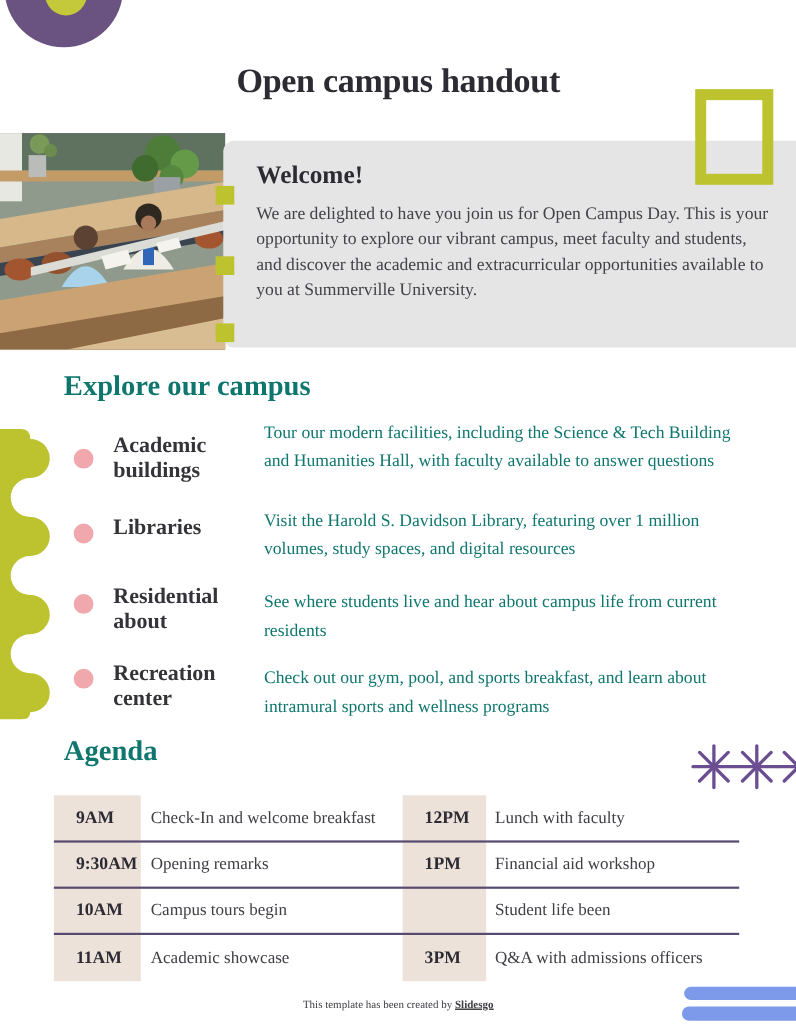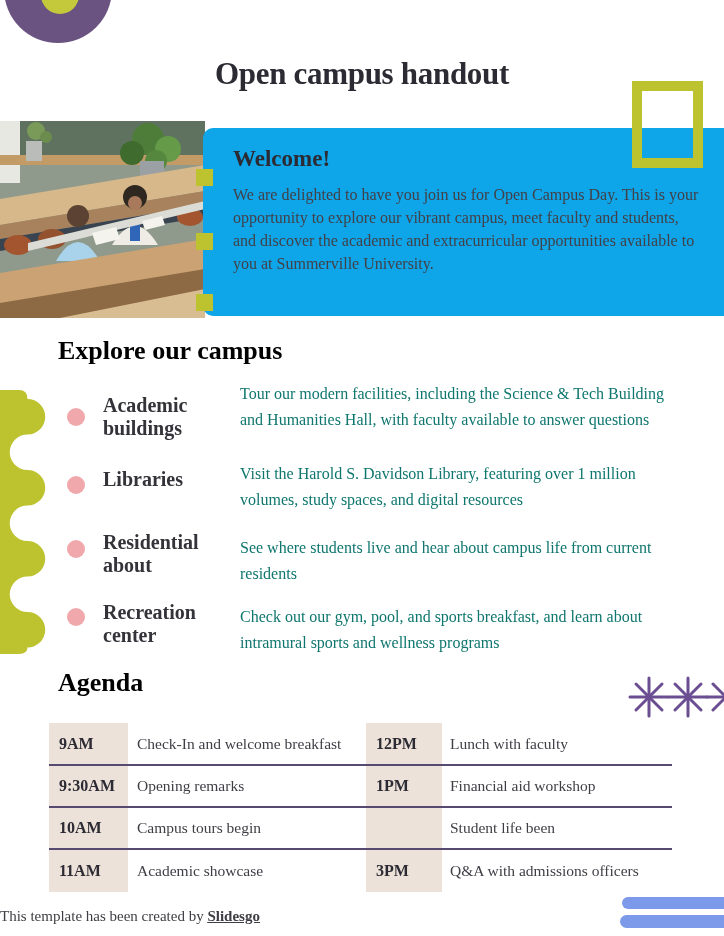--- a/index.html
+++ b/index.html
@@ -19,48 +19,48 @@
   .ms1{top:169px}.ms2{top:233px}.ms3{top:294px}
   .comb{position:absolute;left:0;top:390px;width:47px;height:264px;}
   .asterisks{position:absolute;left:628px;top:675px;width:112px;height:44px;}
   .bar-blue{position:absolute;background:#7d99ea;}
   .bar1{left:622px;top:897px;width:118px;height:12px;border-radius:6px;}
   .bar2{left:620px;top:915px;width:120px;height:13px;border-radius:7px;}
   
   .main-title{position:absolute;left:0;top:56px;width:100%;text-align:center;font-size:31px;font-weight:800;letter-spacing:-0.3px;color:#2c2b33;}
   
   .photo{position:absolute;left:0;top:121px;width:205px;height:197px;overflow:hidden;}
-  .welcome-box{position:absolute;left:203px;top:128px;width:521px;height:188px;background:#0ea5e9;border-radius:10px 0 0 10px;box-sizing:border-box;padding:18px 0 0 30px;}
+  .welcome-box{position:absolute;left:203px;top:128px;width:521px;height:188px;background:#e5e5e5;border-radius:10px 0 0 10px;box-sizing:border-box;padding:18px 0 0 30px;}
   .welcome-heading{font-size:23px;font-weight:800;color:#2c2b33;margin:0 0 11px 0;}
   .welcome-body{font-size:16px;line-height:23px;color:#424148;width:470px;margin:0;}
   
-  .section-heading{position:absolute;left:58px;font-size:26px;font-weight:800;color:#000000;}
+  .section-heading{position:absolute;left:58px;font-size:26px;font-weight:800;color:#0f766e;}
   .h-explore{top:336px;}
   .h-agenda{top:668px;}
   .dot{position:absolute;left:67px;width:18px;height:18px;border-radius:50%;background:#f1a8ac;}
   .item-label{position:absolute;left:103px;width:128px;font-size:20px;font-weight:700;line-height:23px;color:#343339;}
   .item-desc{position:absolute;left:240px;width:445px;font-size:16px;line-height:26px;color:#0f766e;}
   
   .agenda-table{position:absolute;left:49px;top:723px;width:623px;height:169px;}
   .time-col{position:absolute;top:0;height:169px;background:#ede2da;}
   .tc-left{left:0;width:79px;}
   .tc-right{left:317px;width:76px;}
   .agenda-row{position:absolute;left:0;width:623px;height:42px;}
   .r0{top:0}.r1{top:42px}.r2{top:84px}.r3{top:126px;height:43px;}
   .cell{position:absolute;top:0;height:100%;display:flex;align-items:center;}
-  .cell-time{font-size:16px;font-weight:700;color:#2c2b33;padding-left:10px;box-sizing:border-box;}
+  .cell-time{font-size:16px;font-weight:700;color:#2c2b33;padding-left:20px;box-sizing:border-box;}
   .ct1{left:0;width:79px;}
   .ct2{left:317px;width:76px;}
   .cell-event{font-size:15.5px;line-height:20px;color:#3f3e45;}
   .ce1{left:88px;width:218px;}
   .ce2{left:401px;width:220px;}
   .divider{position:absolute;left:0;width:623px;height:2px;background:#564a70;z-index:2;}
   .d1{top:41px}.d2{top:83px}.d3{top:125px}
   
-  .footer{position:absolute;left:0;top:908px;width:100%;text-align:left;font-size:15px;color:#3e3d43;}
+  .footer{position:absolute;left:0;top:908px;width:100%;text-align:center;font-size:10px;color:#3e3d43;}
   .footer b{text-decoration:underline;}
   .footer a{color:#3e3d43;}
 </style>
 </head>
 <body>
 
 <div class="page">
 
   <div class="blob-purple"></div>
   <div class="blob-inner"></div>

